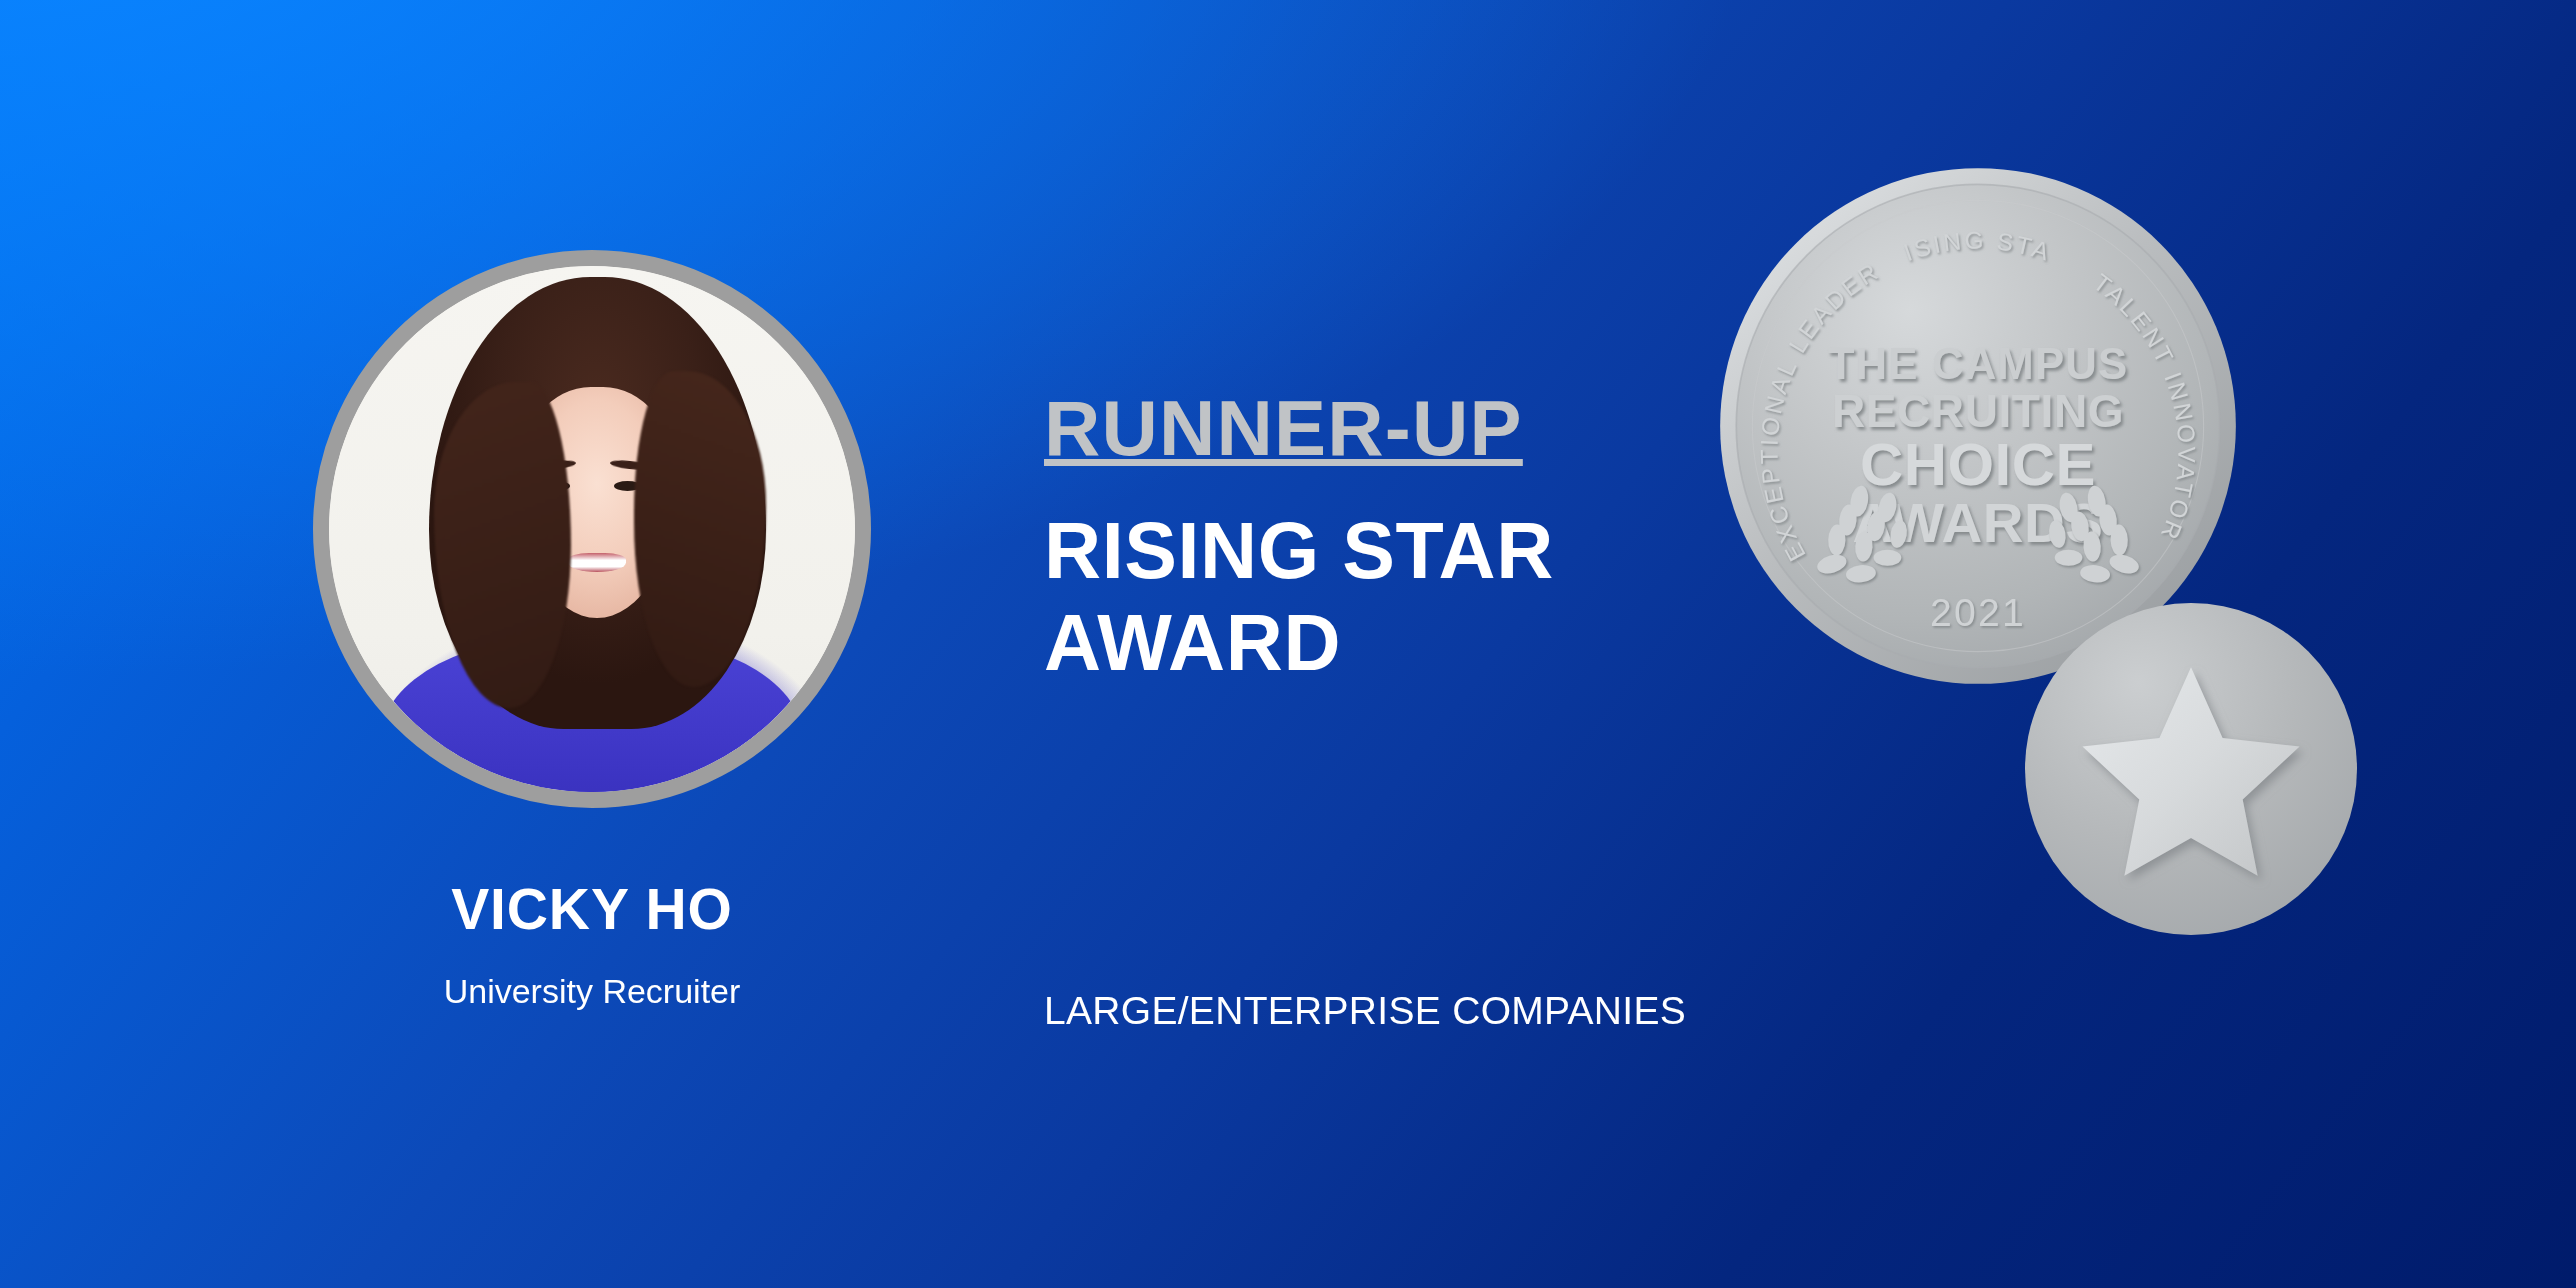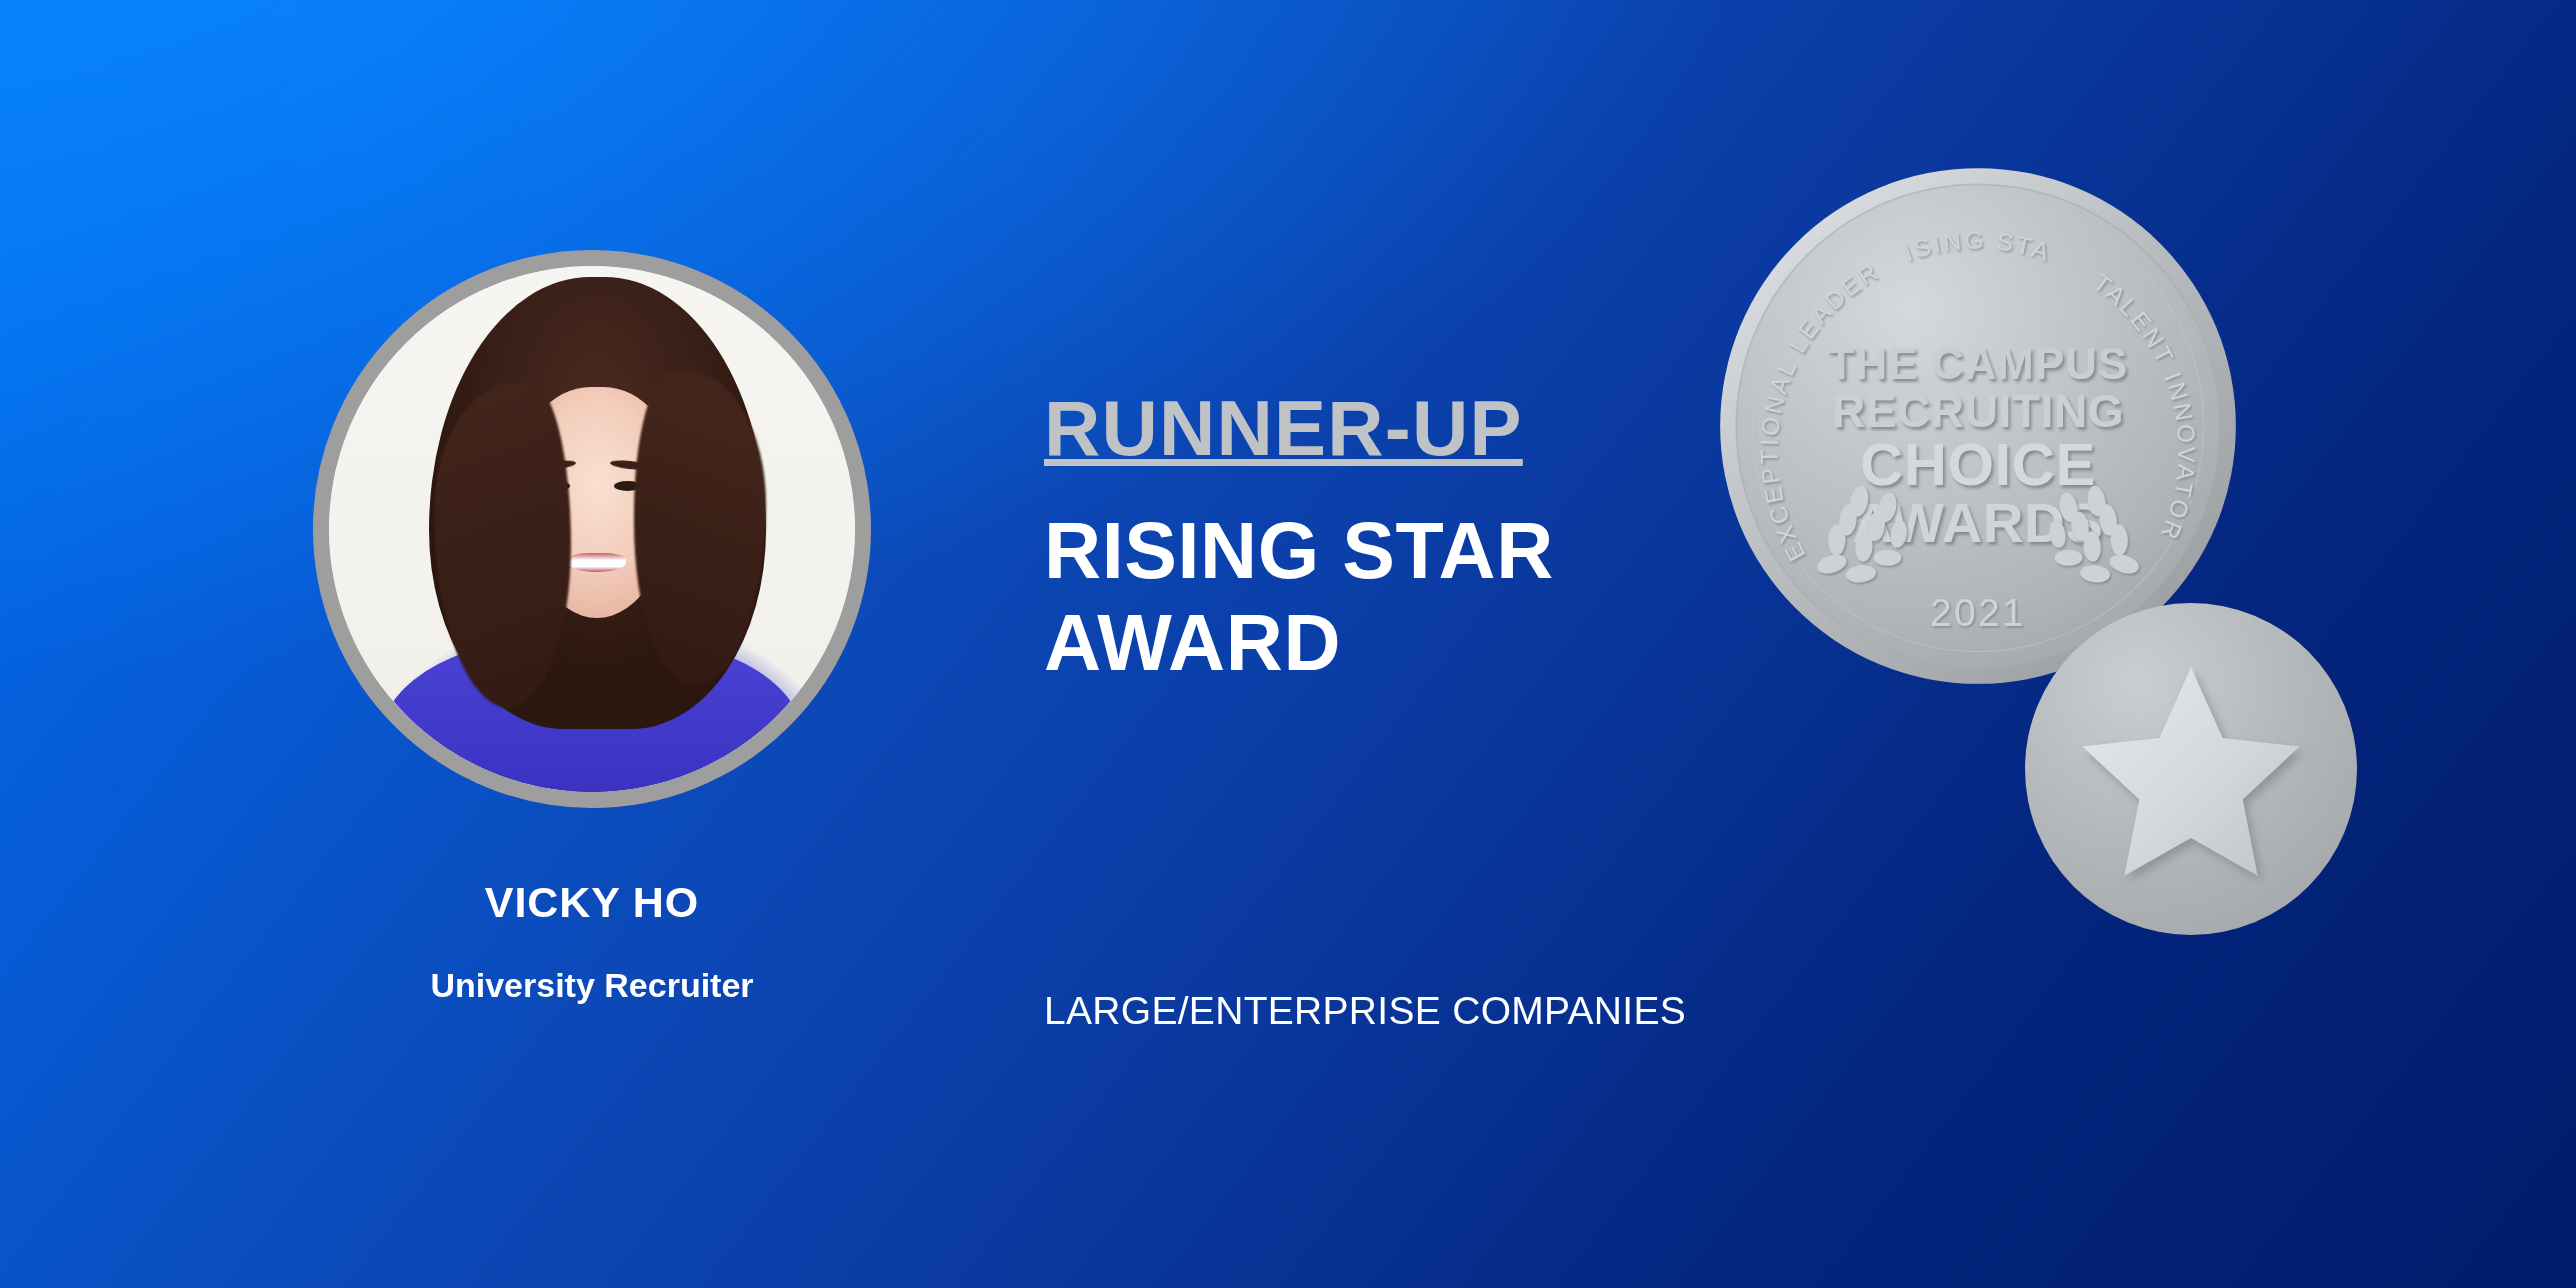--- a/index.html
+++ b/index.html
@@ -137,30 +137,30 @@
   
   .person-block {
     position: absolute;
     left: 313px;
     top: 880px;
     width: 558px;
     text-align: center;
     color: #ffffff;
   }
   .person-name {
-    font-size: 43px;
+    font-size: 57px;
     font-weight: 700;
     letter-spacing: 0.9px;
     line-height: 1.05;
   }
   .person-role {
     font-size: 34px;
-    font-weight: 700;
+    font-weight: 400;
     line-height: 1.12;
-    margin-top: 41px;
+    margin-top: 32px;
   }
   .person-org {
     font-size: 34px;
     font-weight: 700;
     line-height: 1.12;
   }
 
   
   .award-block {
     position: absolute;

